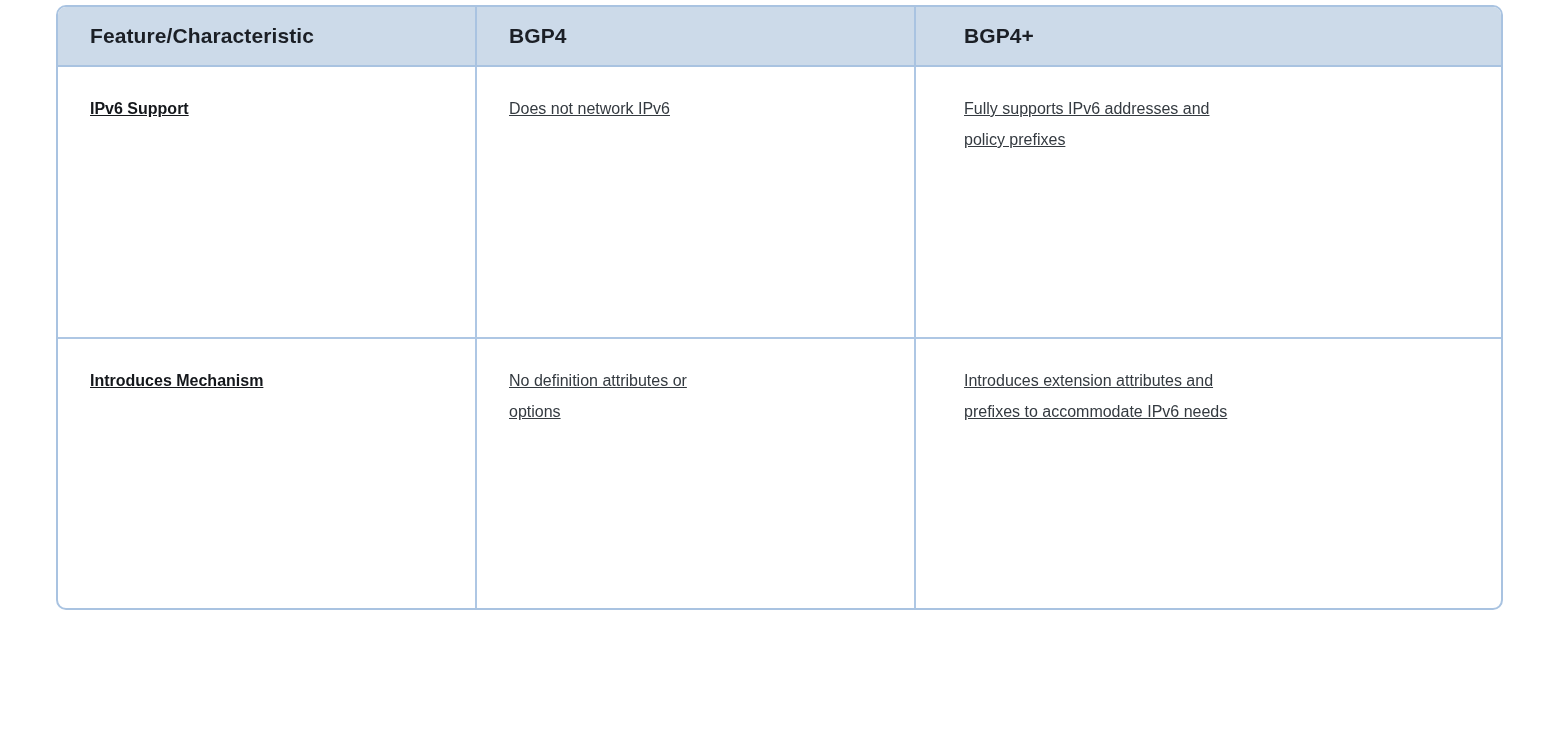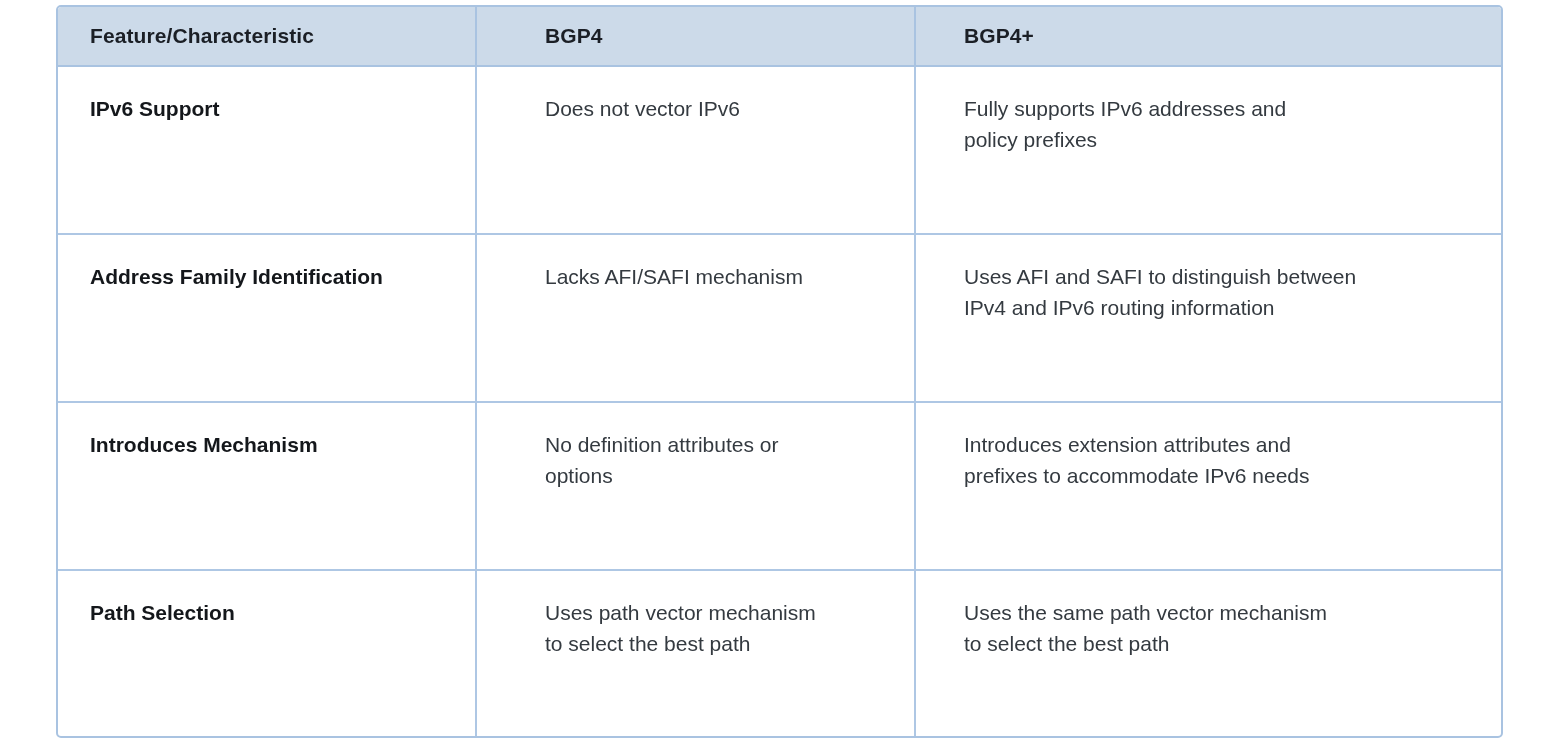--- a/index.html
+++ b/index.html
@@ -23,23 +23,23 @@
     width: 1560px;
     height: 743px;
     background: var(--page-bg);
     overflow: hidden;
   }
   .table-wrap {
     position: absolute;
     left: 56px;
     top: 5px;
     width: 1447px;
-    height: 733px;
+    height: 605px;
     border: 2px solid var(--border);
-    border-radius: 5px;
+    border-radius: 10px;
     overflow: hidden;
     background: #ffffff;
   }
   table {
     width: 100%;
     height: 100%;
     border-collapse: collapse;
     table-layout: fixed;
   }
   col.c1 { width: 418px; }
@@ -53,32 +53,33 @@
     font-size: 21px;
     font-weight: 700;
     color: var(--header-text);
     border-right: 2px solid var(--border);
     border-bottom: 2px solid var(--border);
     padding: 0 16px 0 32px;
     letter-spacing: 0.1px;
   }
   td {
     vertical-align: top;
-    font-size: 21px;
+    font-size: 16px;
     font-weight: 400;
     color: var(--body-text);
     line-height: 31px;
     border-right: 2px solid var(--grid);
     border-bottom: 2px solid var(--grid);
     padding: 26px 16px 12px 32px;
     white-space: pre-line;
+    text-decoration: underline;
   }
   th:last-child, td:last-child { border-right: none; }
   tbody tr:last-child td { border-bottom: none; }
-  .pad2 { padding-left: 68px; }
+  .pad2 { padding-left: 32px; }
   .pad3 { padding-left: 48px; }
   td.feature {
     font-weight: 700;
     color: var(--feature-text);
   }
 </style>
 </head>
 <body>
 
 <div class="canvas">
@@ -92,45 +93,32 @@
       <thead>
         <tr>
           <th>Feature/Characteristic</th>
           <th class="pad2">BGP4</th>
           <th class="pad3">BGP4+</th>
         </tr>
       </thead>
       <tbody>
   <tr>
     <td class="feature">IPv6 Support</td>
-    <td class="pad2">Does not vector IPv6</td>
+    <td class="pad2">Does not network IPv6</td>
     <td class="pad3">Fully supports IPv6 addresses and
 policy prefixes</td>
   </tr>
 
 
-  <tr>
-    <td class="feature">Address Family Identification</td>
-    <td class="pad2">Lacks AFI/SAFI mechanism</td>
-    <td class="pad3">Uses AFI and SAFI to distinguish between
-IPv4 and IPv6 routing information</td>
-  </tr>
 
   <tr>
     <td class="feature">Introduces Mechanism</td>
     <td class="pad2">No definition attributes or
 options</td>
     <td class="pad3">Introduces extension attributes and
 prefixes to accommodate IPv6 needs</td>
   </tr>
 
 
-  <tr>
-    <td class="feature">Path Selection</td>
-    <td class="pad2">Uses path vector mechanism
-to select the best path</td>
-    <td class="pad3">Uses the same path vector mechanism
-to select the best path</td>
-  </tr>
 </tbody>
     </table>
   </div>
 </div>
 
 </body></html>

